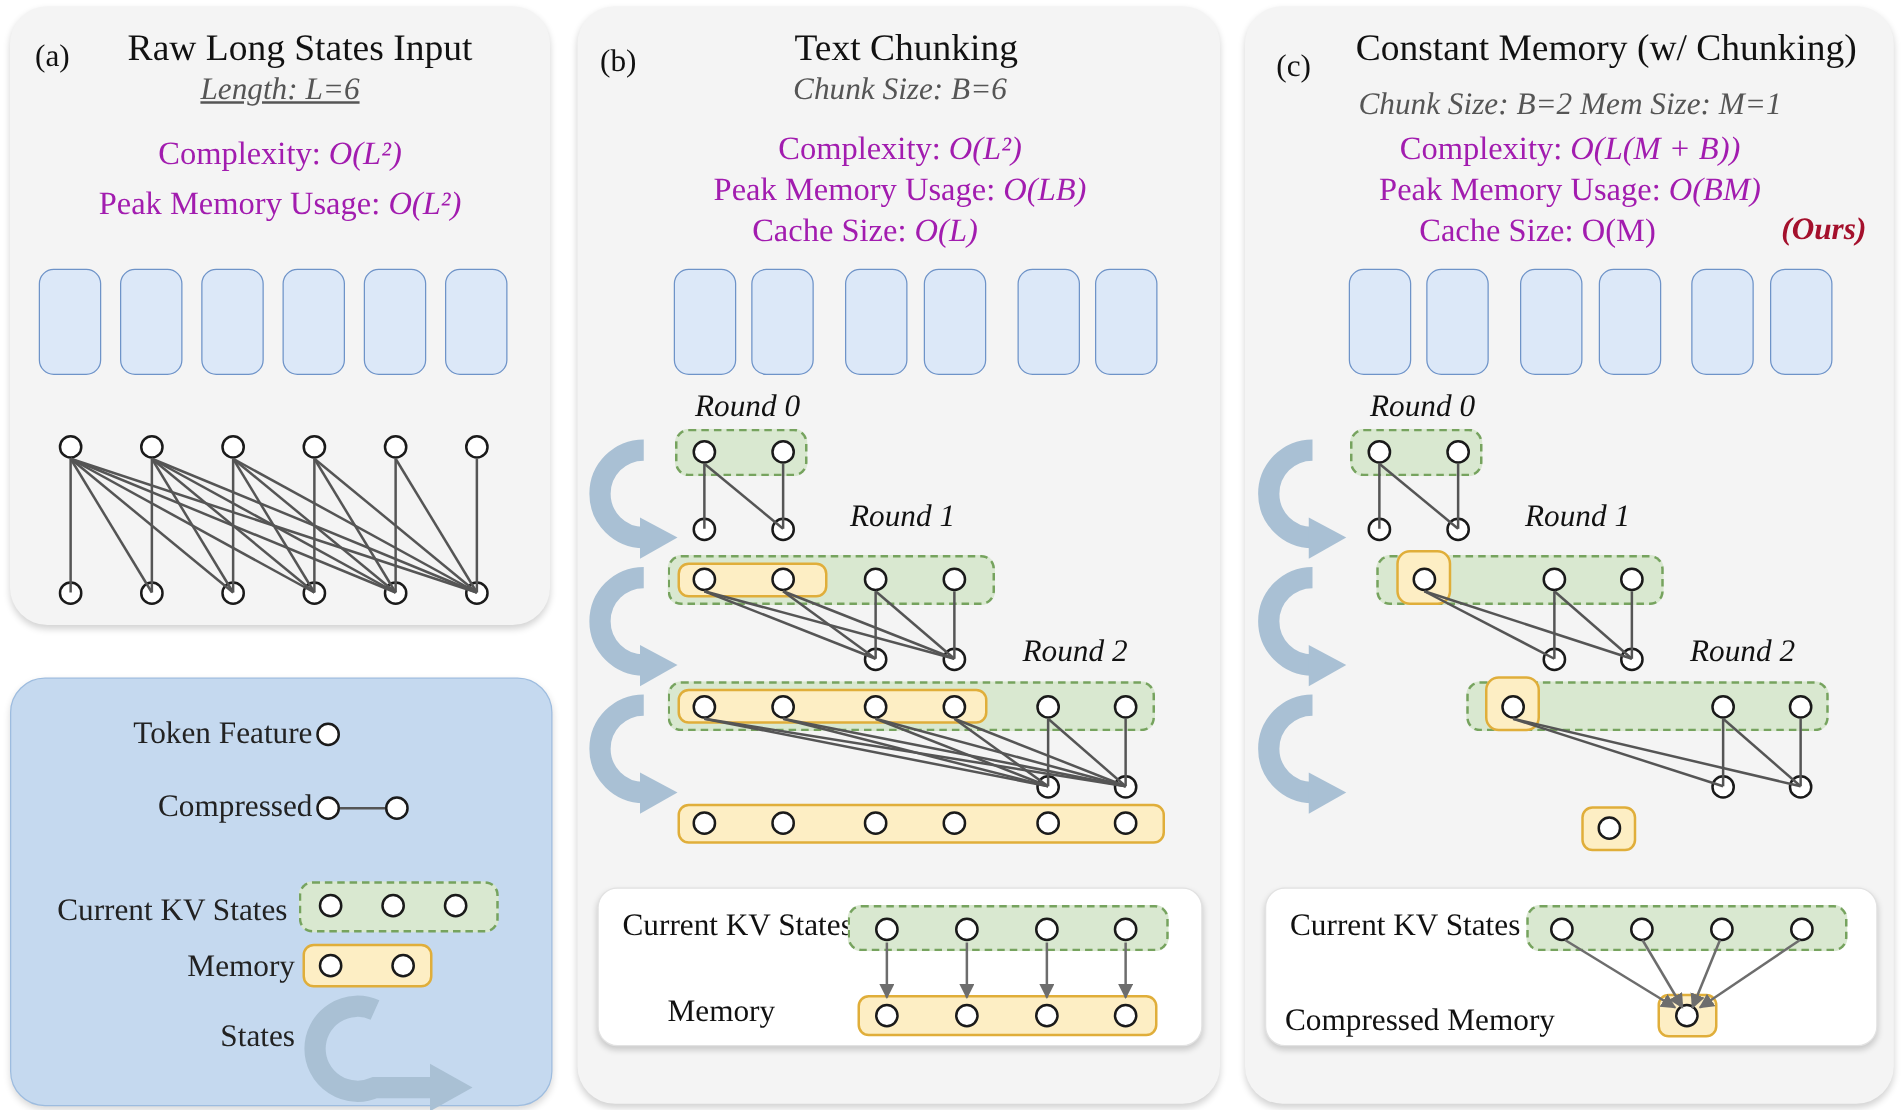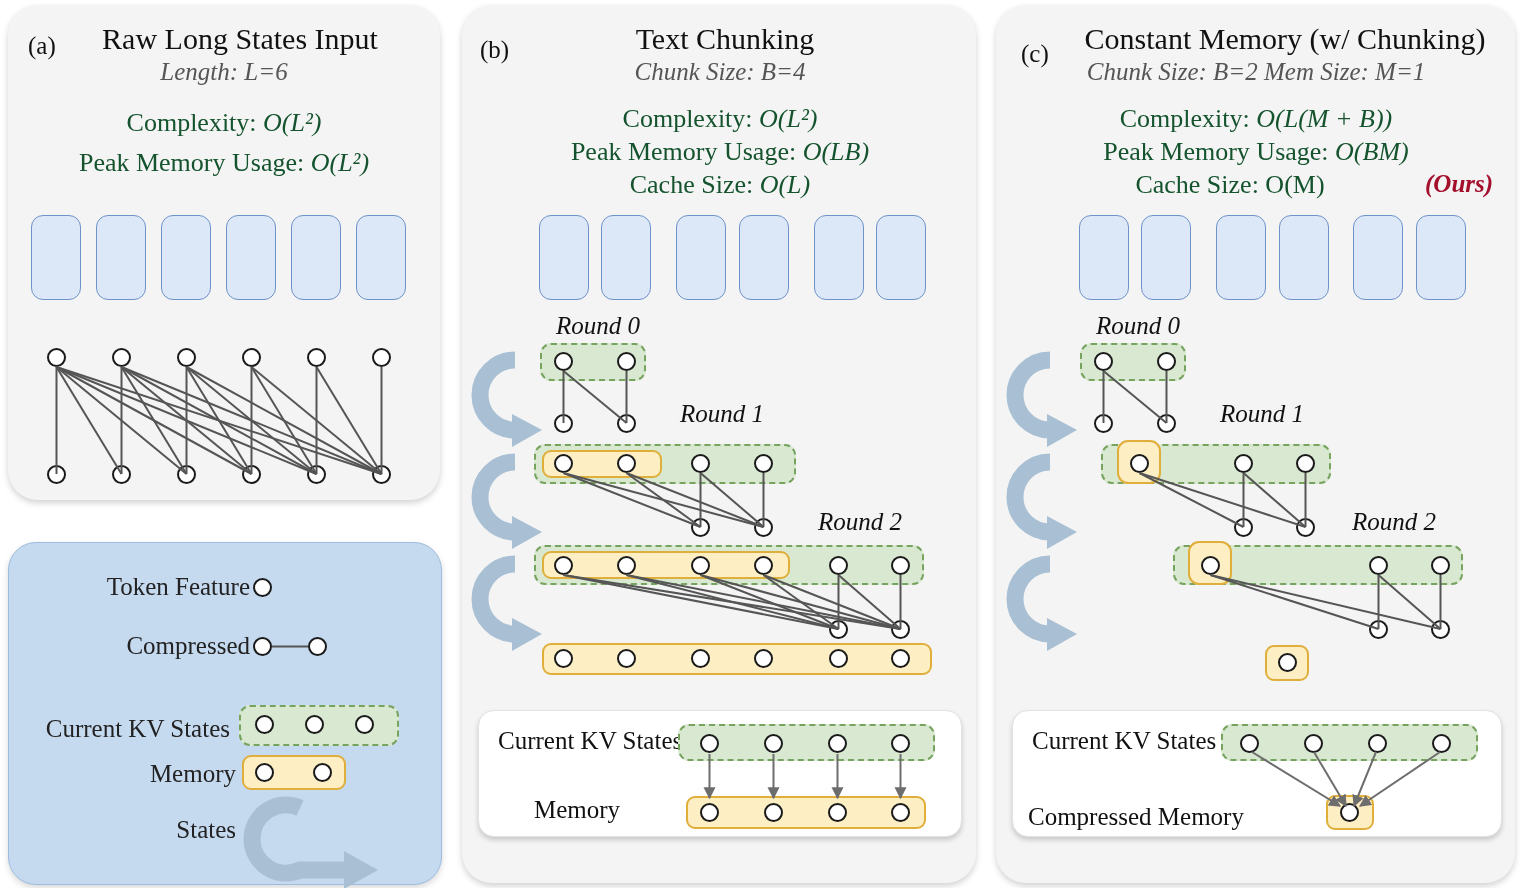--- a/index.html
+++ b/index.html
@@ -22,21 +22,21 @@
   }
   .subpanel{
     position:absolute;background:#ffffff;border-radius:16px;
     border:1px solid #e2e2e2;
     box-shadow:0 3px 5px rgba(0,0,0,0.18);
   }
 
   .tag{position:absolute;font-size:25px;color:#111;}
   .ptitle{position:absolute;font-size:30px;color:#111;text-align:center;white-space:nowrap;}
   .psub{position:absolute;font-size:25px;color:#555;font-style:italic;text-align:center;white-space:nowrap;}
-  .pmetric{position:absolute;font-size:26px;color:#14532d;text-align:center;white-space:nowrap;}
+  .pmetric{position:absolute;font-size:26px;color:#a21caf;text-align:center;white-space:nowrap;}
   .ours{position:absolute;font-size:25px;color:#a4102c;font-weight:bold;font-style:italic;white-space:nowrap;}
   .mi{font-style:italic;}
 
   .tokbox{position:absolute;width:48px;height:83px;background:#dce8f8;
           border:1.5px solid #6e93c8;border-radius:12px;}
 
   .node{position:absolute;width:19px;height:19px;border-radius:50%;
         background:#ffffff;border:2px solid #1a1a1a;box-sizing:border-box;}
 
   .rlabel{position:absolute;font-size:25px;font-style:italic;color:#111;white-space:nowrap;}
@@ -51,21 +51,21 @@
 
   svg.ov{position:absolute;left:0;top:0;width:1523px;height:888px;pointer-events:none;}
   .attn-line{stroke:#555;stroke-width:2;}
 </style>
 </head>
 <body>
 
 <div class="panel panel-a"></div>
 <div class="tag" style="left:28px;top:32px;">(a)</div>
 <div class="ptitle" style="left:60px;top:22px;width:360px;">Raw Long States Input</div>
-<div class="psub" style="left:24px;top:58px;width:400px;">Length: L=6</div>
+<div class="psub" style="left:24px;top:58px;width:400px;text-decoration:underline;">Length: L=6</div>
 <div class="pmetric" style="left:24px;top:108px;width:400px;">
   <span>Complexity: </span><span class="mi">O(L²)</span>
 </div>
 <div class="pmetric" style="left:24px;top:148px;width:400px;">
   <span>Peak Memory Usage: </span><span class="mi">O(L²)</span>
 </div>
 
 <div class="tokbox" style="left:31px;top:215px;"></div>
 <div class="tokbox" style="left:96px;top:215px;"></div>
 <div class="tokbox" style="left:161px;top:215px;"></div>
@@ -104,28 +104,28 @@
 <div class="legend-label" style="left:20px;top:760px;width:216px;">Memory</div>
 <div class="yellowbox" style="left:242px;top:755px;width:104px;height:35px;"></div>
 <div class="node" style="left:255px;top:763px;"></div>
 <div class="node" style="left:313px;top:763px;"></div>
 
 <div class="legend-label" style="left:20px;top:816px;width:216px;">States</div>
 
 <div class="panel panel-b"></div>
 <div class="tag" style="left:480px;top:36px;">(b)</div>
 <div class="ptitle" style="left:480px;top:22px;width:490px;">Text Chunking</div>
-<div class="psub" style="left:472px;top:58px;width:496px;">Chunk Size: B=4</div>
+<div class="psub" style="left:472px;top:58px;width:496px;">Chunk Size: B=6</div>
 <div class="pmetric" style="left:472px;top:104px;width:496px;">
   <span>Complexity: </span><span class="mi">O(L²)</span>
 </div>
 <div class="pmetric" style="left:472px;top:137px;width:496px;">
   <span>Peak Memory Usage: </span><span class="mi">O(LB)</span>
 </div>
-<div class="pmetric" style="left:472px;top:170px;width:496px;font-family:Liberation Serif, serif;">
+<div class="pmetric" style="left:444px;top:170px;width:496px;font-family:Liberation Serif, serif;">
   <span>Cache Size: </span><span class="mi">O(L)</span>
 </div>
 
 <div class="tokbox" style="left:539px;top:215px;"></div>
 <div class="tokbox" style="left:601px;top:215px;"></div>
 <div class="tokbox" style="left:676px;top:215px;"></div>
 <div class="tokbox" style="left:739px;top:215px;"></div>
 <div class="tokbox" style="left:814px;top:215px;"></div>
 <div class="tokbox" style="left:876px;top:215px;"></div>
 
@@ -177,21 +177,21 @@
 <div class="node" style="left:891px;top:734px;"></div>
 <div class="yellowbox" style="left:686px;top:796px;width:240px;height:33px;"></div>
 <div class="node" style="left:700px;top:803px;"></div>
 <div class="node" style="left:764px;top:803px;"></div>
 <div class="node" style="left:828px;top:803px;"></div>
 <div class="node" style="left:891px;top:803px;"></div>
 
 <div class="panel panel-c"></div>
 <div class="tag" style="left:1021px;top:40px;">(c)</div>
 <div class="ptitle" style="left:1040px;top:22px;width:490px;">Constant Memory (w/ Chunking)</div>
-<div class="psub" style="left:1006px;top:58px;width:500px;">Chunk Size: B=2 Mem Size: M=1</div>
+<div class="psub" style="left:1006px;top:70px;width:500px;">Chunk Size: B=2 Mem Size: M=1</div>
 <div class="pmetric" style="left:1006px;top:104px;width:500px;">
   <span>Complexity: </span><span class="mi">O(L(M + B))</span>
 </div>
 <div class="pmetric" style="left:1006px;top:137px;width:500px;">
   <span>Peak Memory Usage: </span><span class="mi">O(BM)</span>
 </div>
 <div class="pmetric" style="left:980px;top:170px;width:500px;">
   <span>Cache Size: </span><span>O(M)</span>
 </div>
 <div class="ours" style="left:1425px;top:170px;">(Ours)</div>

